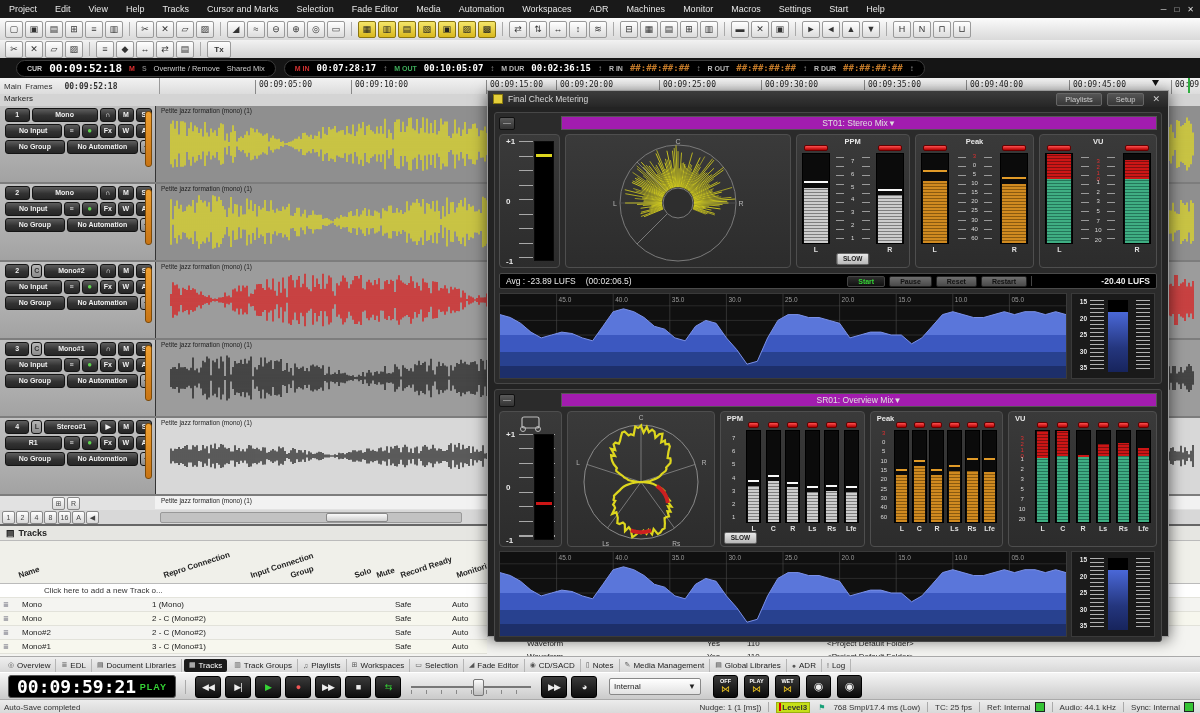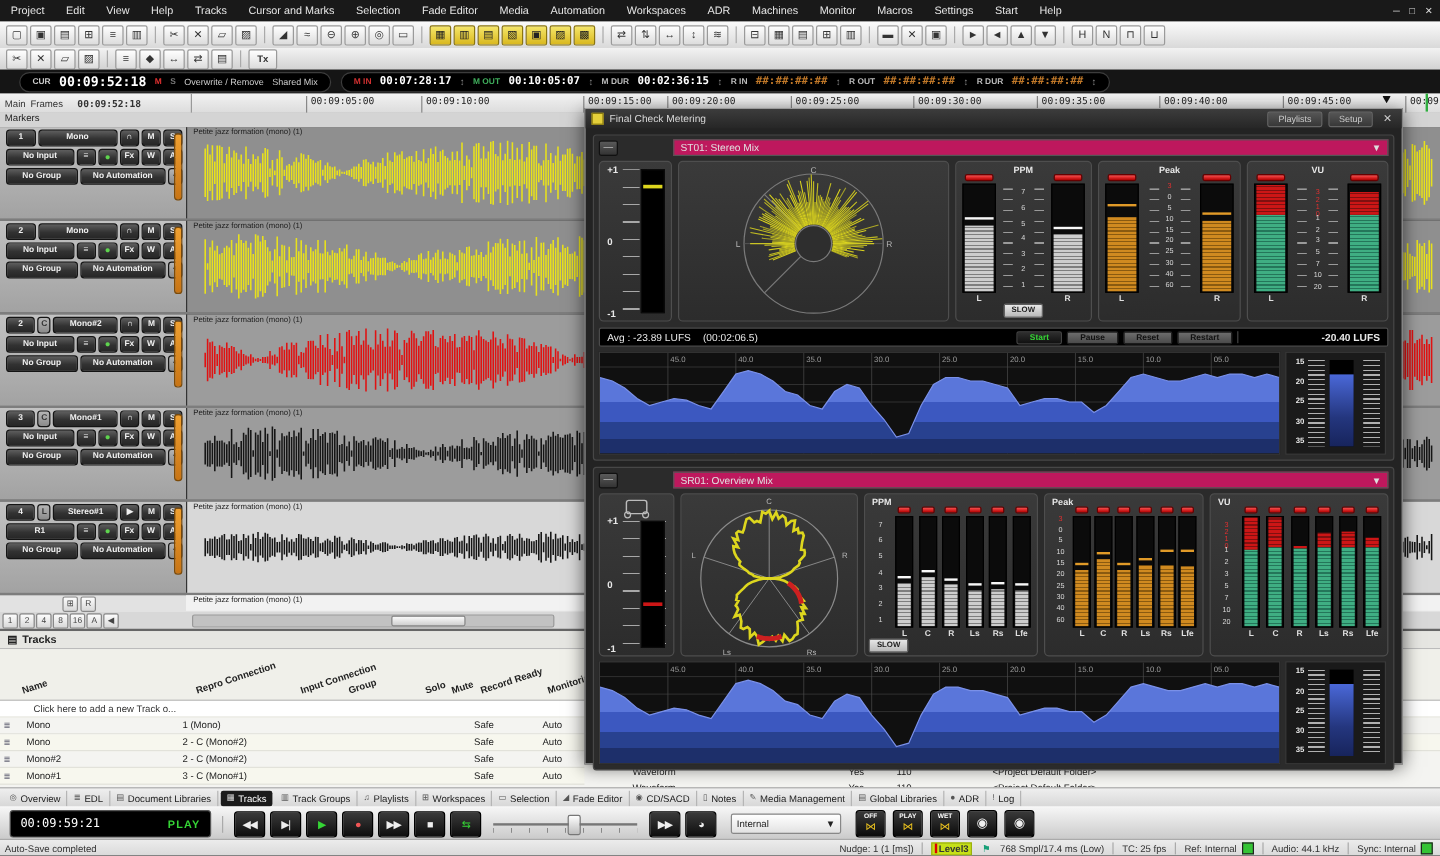--- a/index.html
+++ b/index.html
@@ -75,21 +75,21 @@
   
   #tabsbar{left:0;top:656px;width:1200px;height:16px;background:linear-gradient(#efefef,#d6d6d6);border-top:1px solid #aaa;display:flex;align-items:center;padding-left:3px;}
   .tab{display:flex;align-items:center;gap:3px;height:13px;padding:0 5px;font-size:8px;color:#222;border-right:1px solid #b5b5b5;}
   .tab .ti{font-size:7px;color:#555;}
   .tab.active{background:#1b1b1b;color:#fff;border-radius:2px;border-right:none;margin:0 2px;}
   .tab.active .ti{color:#ddd;}
 
   
   #transport{left:0;top:672px;width:1200px;height:27px;background:linear-gradient(#f5f5f5,#c9c9c9);border-top:1px solid #fff;display:flex;align-items:center;gap:4px;padding-left:8px;}
   #ttc{width:150px;height:21px;background:#000;border:1px solid #555;border-radius:3px;display:flex;align-items:center;justify-content:space-between;padding:0 8px;}
-  #ttc .v{color:#fff;font-size:10px;font-weight:normal;}
+  #ttc .v{color:#fff;font-size:18px;font-weight:bold;}
   #ttc .st{color:#35d435;font-size:9px;font-weight:bold;letter-spacing:1px;}
   .trbtn{width:24px;height:20px;background:linear-gradient(#3a3a3a,#0d0d0d);border:1px solid #000;border-radius:3px;color:#eee;
          display:flex;align-items:center;justify-content:center;font-size:9px;letter-spacing:-1px;}
   #tslider{width:120px;height:20px;position:relative;margin:0 6px;}
   #tslider .line{position:absolute;left:0;right:0;top:9px;height:2px;background:#777;}
   #tslider .ticks{position:absolute;left:0;right:0;top:13px;height:4px;background:repeating-linear-gradient(to right,#888 0 1px,transparent 1px 15px);}
   #tslider .thumb{position:absolute;left:52%;top:2px;width:9px;height:15px;background:linear-gradient(#fdfdfd,#bdbdbd);border:1px solid #777;border-radius:2px;}
   #tdrop{width:82px;height:15px;background:linear-gradient(#fff,#e2e2e2);border:1px solid #888;border-radius:2px;font-size:8px;color:#222;
          display:flex;align-items:center;justify-content:space-between;padding:0 4px;margin:0 8px;}
   .modebtn{width:23px;height:21px;background:linear-gradient(#3a3a3a,#0a0a0a);border:1px solid #000;border-radius:3px;color:#fff;
@@ -108,21 +108,21 @@
 
   
   #meterwin{left:487px;top:90px;width:680px;height:545px;background:#232323;border:1px solid #9a9a9a;box-shadow:0 3px 14px rgba(0,0,0,.6);}
   #mw-title{height:16px;background:linear-gradient(#3c3c3c,#262626);display:flex;align-items:center;gap:5px;padding:0 5px;color:#d8d8d8;font-size:8.5px;}
   #mw-title .ic{width:8px;height:8px;background:#e4cf3a;border:1px solid #8a7a10;}
   .mw-tab{background:linear-gradient(#555,#383838);border:1px solid #666;border-radius:2px;color:#ccc;font-size:7.5px;padding:1px 8px;}
   #mw-close{color:#ccc;font-size:9px;padding:0 3px;}
   .msection{background:#2b2b2b;border:1px solid #474747;border-radius:3px;margin:5px 6px 0 6px;padding:3px 4px 4px 4px;}
   .sechdr{height:14px;display:flex;align-items:center;gap:4px;margin-bottom:4px;}
   .sechdr .dash{width:14px;height:11px;background:linear-gradient(#5a5a5a,#333);border:1px solid #111;border-radius:2px;color:#ccc;font-size:8px;text-align:center;line-height:9px;}
-  .sechdr .field{flex:1;height:12px;background:#be185d;border:1px solid #555;color:#e0e0e0;font-size:8.5px;display:flex;align-items:center;justify-content:space-between;padding:0 5px;margin-left:42px;}
+  .sechdr .field{flex:1;height:12px;background:#a21caf;border:1px solid #555;color:#e0e0e0;font-size:8.5px;display:flex;align-items:center;justify-content:center;padding:0 5px;margin-left:42px;}
   .sechdr .field .dd{color:#ddd;font-size:8px;}
   .meters{display:flex;gap:5px;}
   .mpanel{background:linear-gradient(#3a3a3a,#2c2c2c);border:1px solid #4e4e4e;border-radius:4px;position:relative;}
   .ptitle{position:absolute;top:2px;left:0;right:0;text-align:center;color:#e8e8e8;font-size:7.5px;font-weight:bold;}
   .ptitle.left{left:6px;right:auto;text-align:left;}
   
   .corrbox{position:absolute;left:6px;right:6px;bottom:6px;}
   .corrlab{position:absolute;left:0;font-size:8px;font-weight:bold;color:#e8e8e8;}
   .ctick{position:absolute;width:14px;background-image:repeating-linear-gradient(to bottom,#a8a8a8 0 1px,transparent 1px 14.5px);}
   .cbar{position:absolute;background:#000;border:1px solid #0a0a0a;}
@@ -478,21 +478,21 @@
         <span style="left: 20px;">Name</span>
         <span style="left: 165px;">Repro Connection</span>
         <span style="left: 252px;">Input Connection</span>
         <span style="left: 292px;">Group</span>
         <span style="left: 356px;">Solo</span>
         <span style="left: 378px;">Mute</span>
         <span style="left: 402px;">Record Ready</span>
         <span style="left: 458px;">Monitoring</span>
       </div>
       <div id="tp-addrow">
-        <span class="tpc" style="left: 22px; position: relative; margin-left: 6px; text-align: center;">Click here to add a new Track o...</span>
+        <span class="tpc" style="left: 22px; position: relative; margin-left: 22px; text-align: center;">Click here to add a new Track o...</span>
       </div>
       <div class="tprow">
         <span class="icn">≣</span>
         <span class="tpc" style="left: 22px;">Mono</span>
         <span class="tpc" style="left: 152px;">1 (Mono)</span>
         <span class="tpc" style="left: 395px;">Safe</span>
         <span class="tpc" style="left: 452px;">Auto</span>
       </div>
       <div class="tprow">
         <span class="icn">≣</span>

